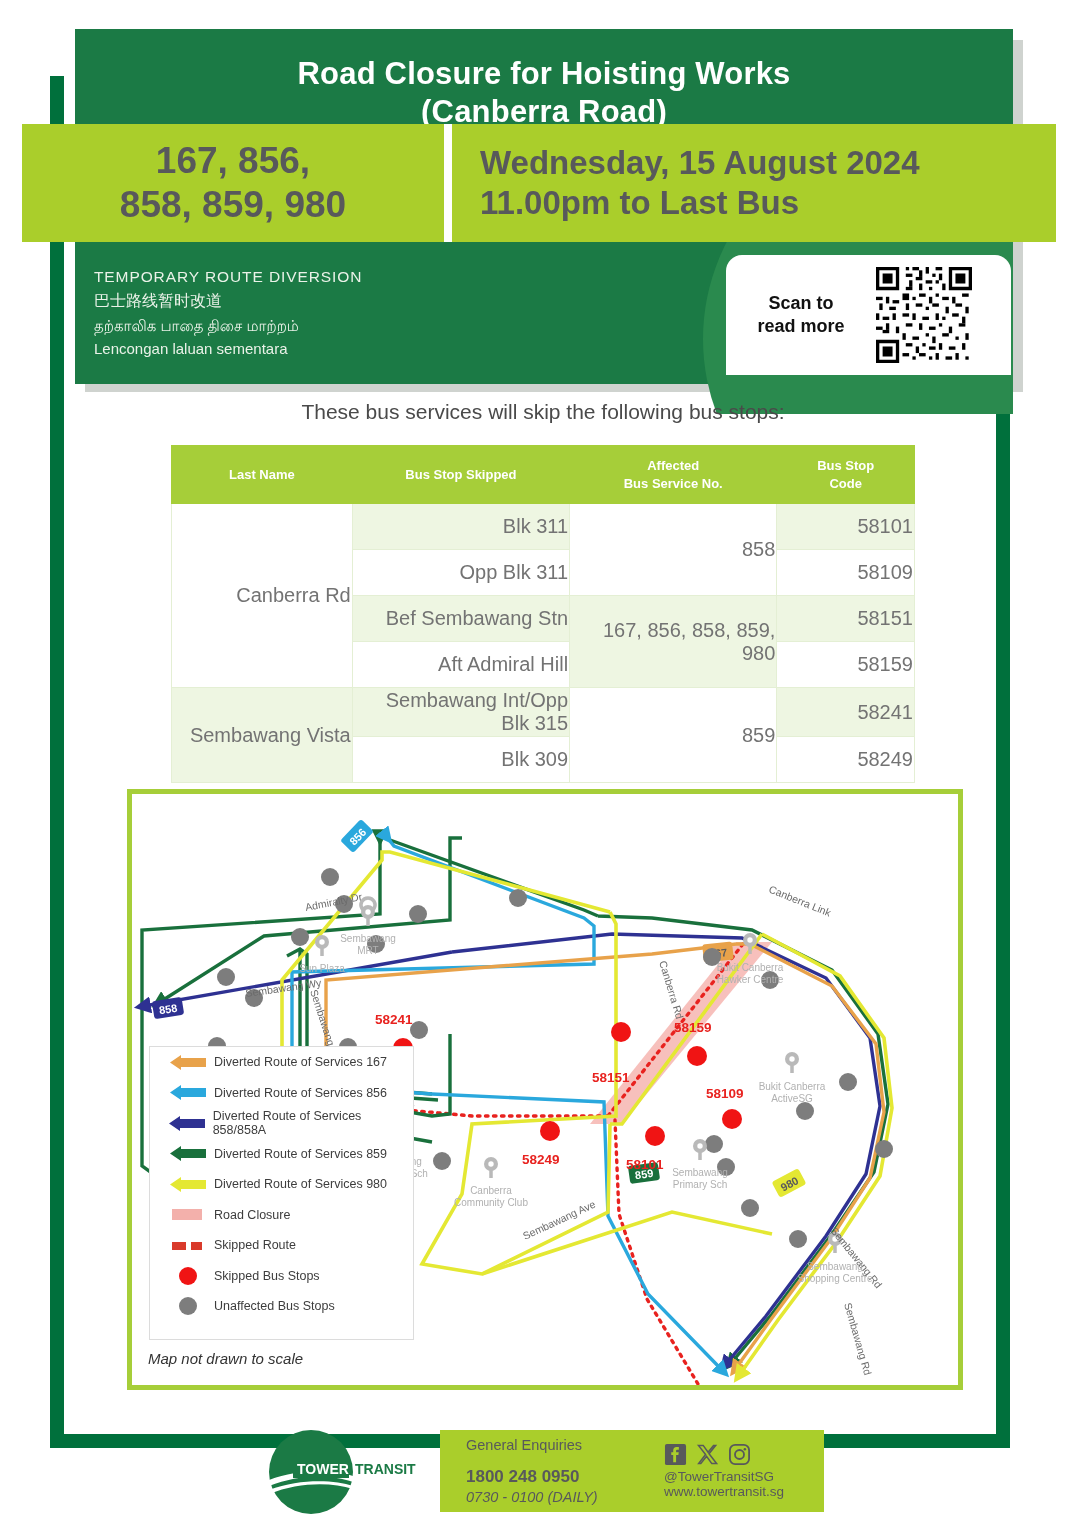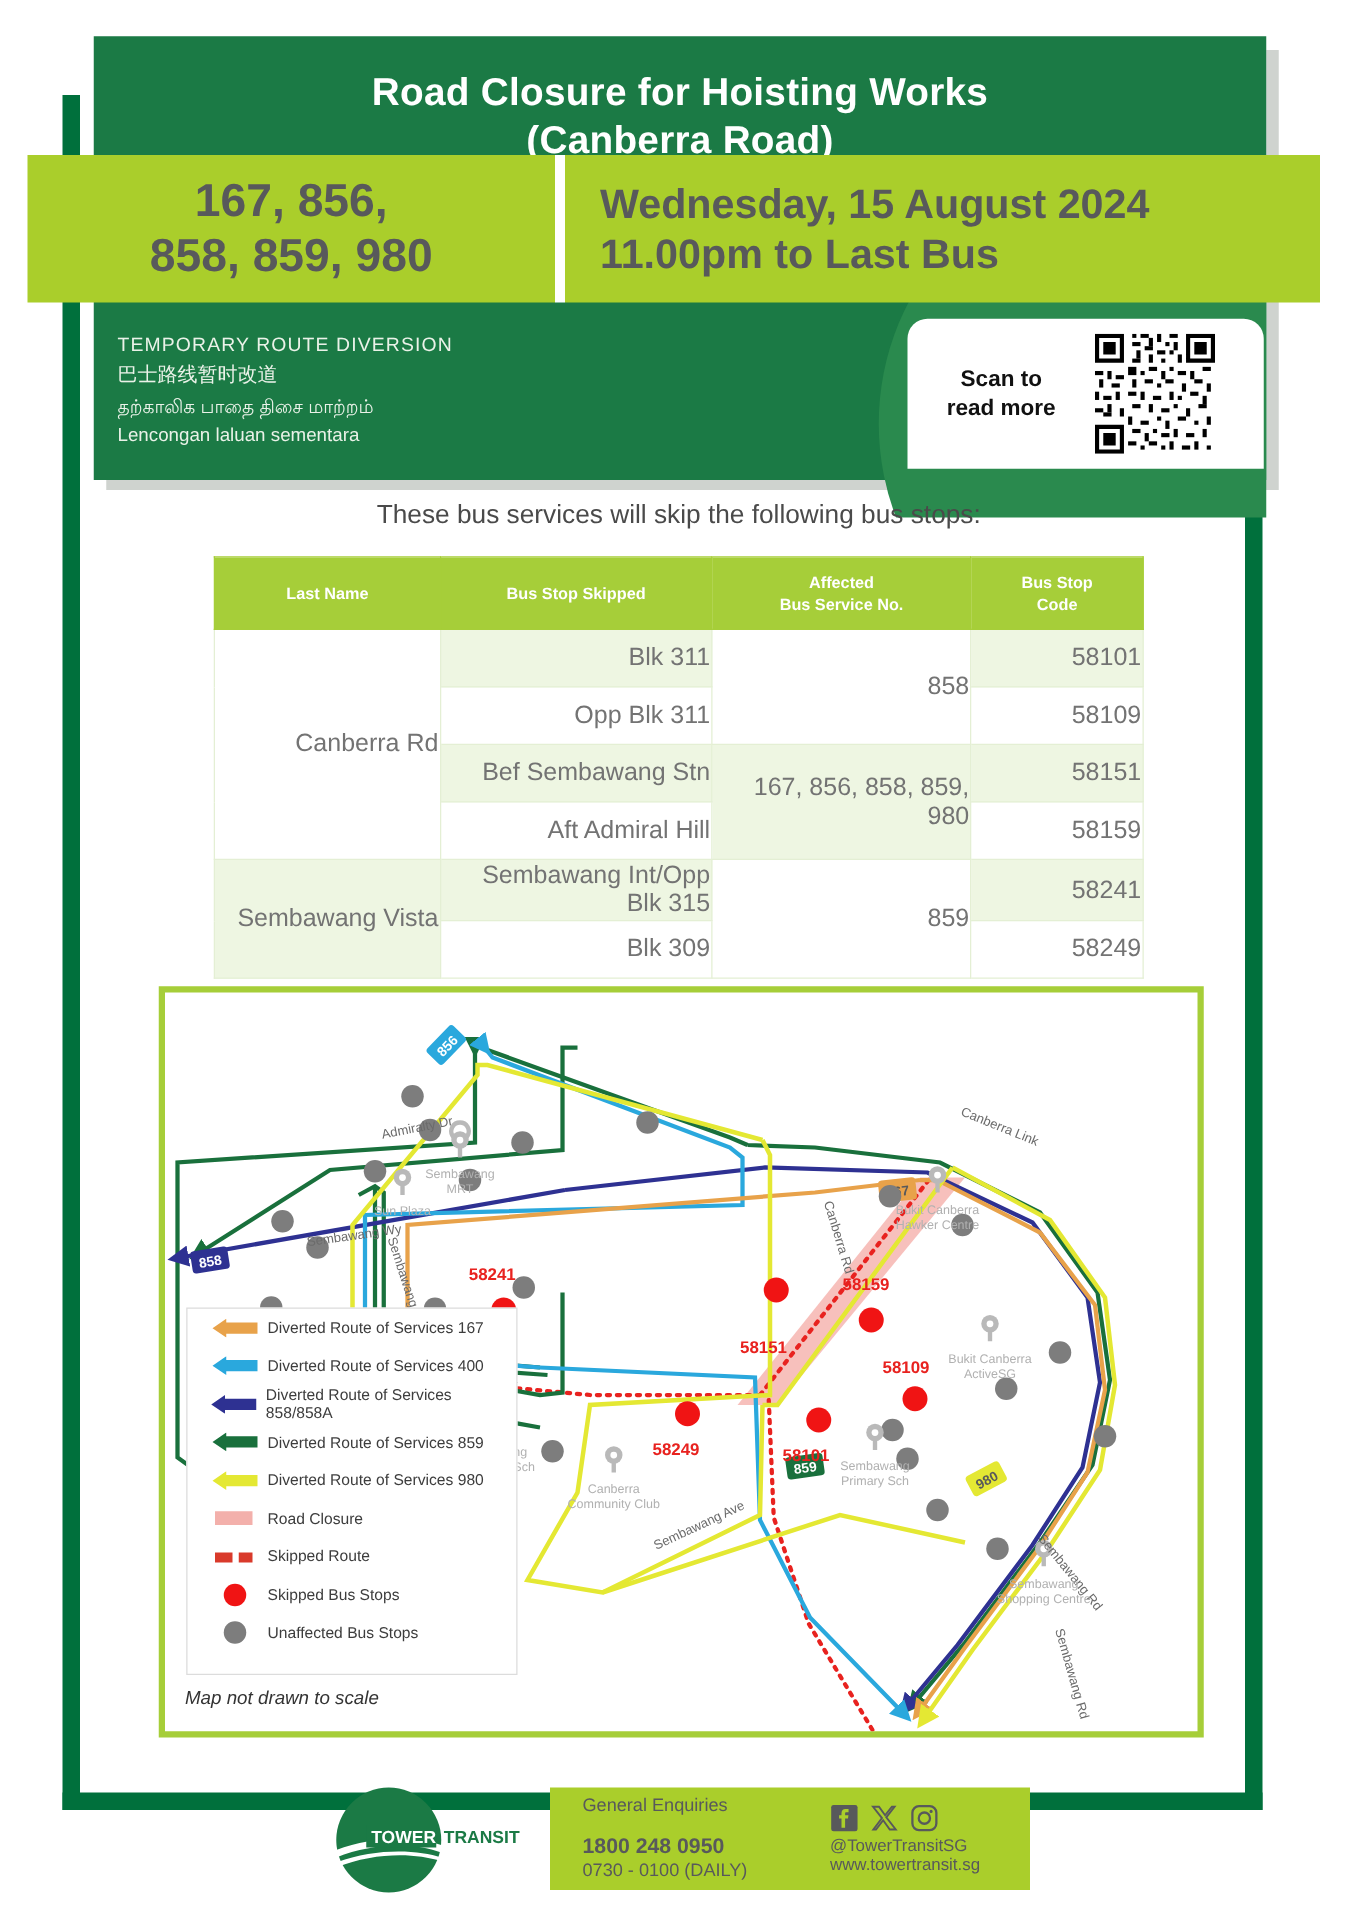--- a/index.html
+++ b/index.html
@@ -71,21 +71,21 @@
   .leg-sym{width:52px;display:flex;align-items:center;justify-content:center;}
   .leg-txt{font-size:12.5px;color:#3d3d3d;}
 
   
   .foot-logo{position:absolute;left:265px;top:1428px;width:160px;height:88px;}
   .foot-box{position:absolute;left:440px;top:1430px;width:384px;height:82px;background:#aace2b;
       display:flex;align-items:center;}
   .fb-left{padding-left:26px;width:198px;color:#58595b;}
   .fb-l1{font-size:14.5px;}
   .fb-l2{font-size:17px;font-weight:bold;margin-top:14px;}
-  .fb-l3{font-size:14.5px;margin-top:2px;}
+  .fb-l3{font-size:14.5px;font-style:italic;margin-top:2px;}
   .fb-right{color:#58595b;}
   .fb-icons{display:flex;gap:9px;align-items:center;margin-bottom:3px;}
   .fb-r1{font-size:13.5px;}
   .fb-r2{font-size:13.5px;}
 </style>
 </head>
 <body>
 
 <div class="frame-v"></div>
 <div class="frame-r"></div>
@@ -492,21 +492,21 @@
         </svg>
     </span>
     <span class="leg-txt">Diverted Route of Services 167</span>
   </div>
   <div class="leg-row">
     <span class="leg-sym">
       <svg width="38" height="15">
           <path d="M37,3 L12,3 L12,0 L1,7.5 L12,15 L12,12 L37,12 Z" fill="#2aa8dd"></path>
         </svg>
     </span>
-    <span class="leg-txt">Diverted Route of Services 400</span>
+    <span class="leg-txt">Diverted Route of Services 856</span>
   </div>
   <div class="leg-row">
     <span class="leg-sym">
       <svg width="38" height="15">
           <path d="M37,3 L12,3 L12,0 L1,7.5 L12,15 L12,12 L37,12 Z" fill="#2e3192"></path>
         </svg>
     </span>
     <span class="leg-txt">Diverted Route of Services 858/858A</span>
   </div>
   <div class="leg-row">

